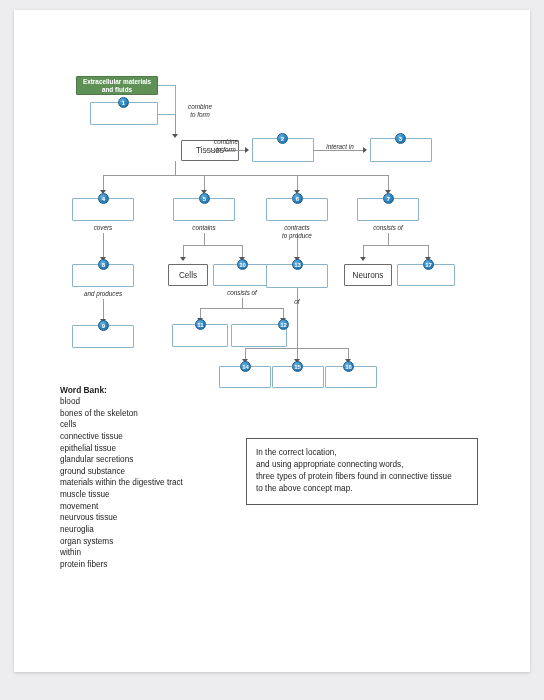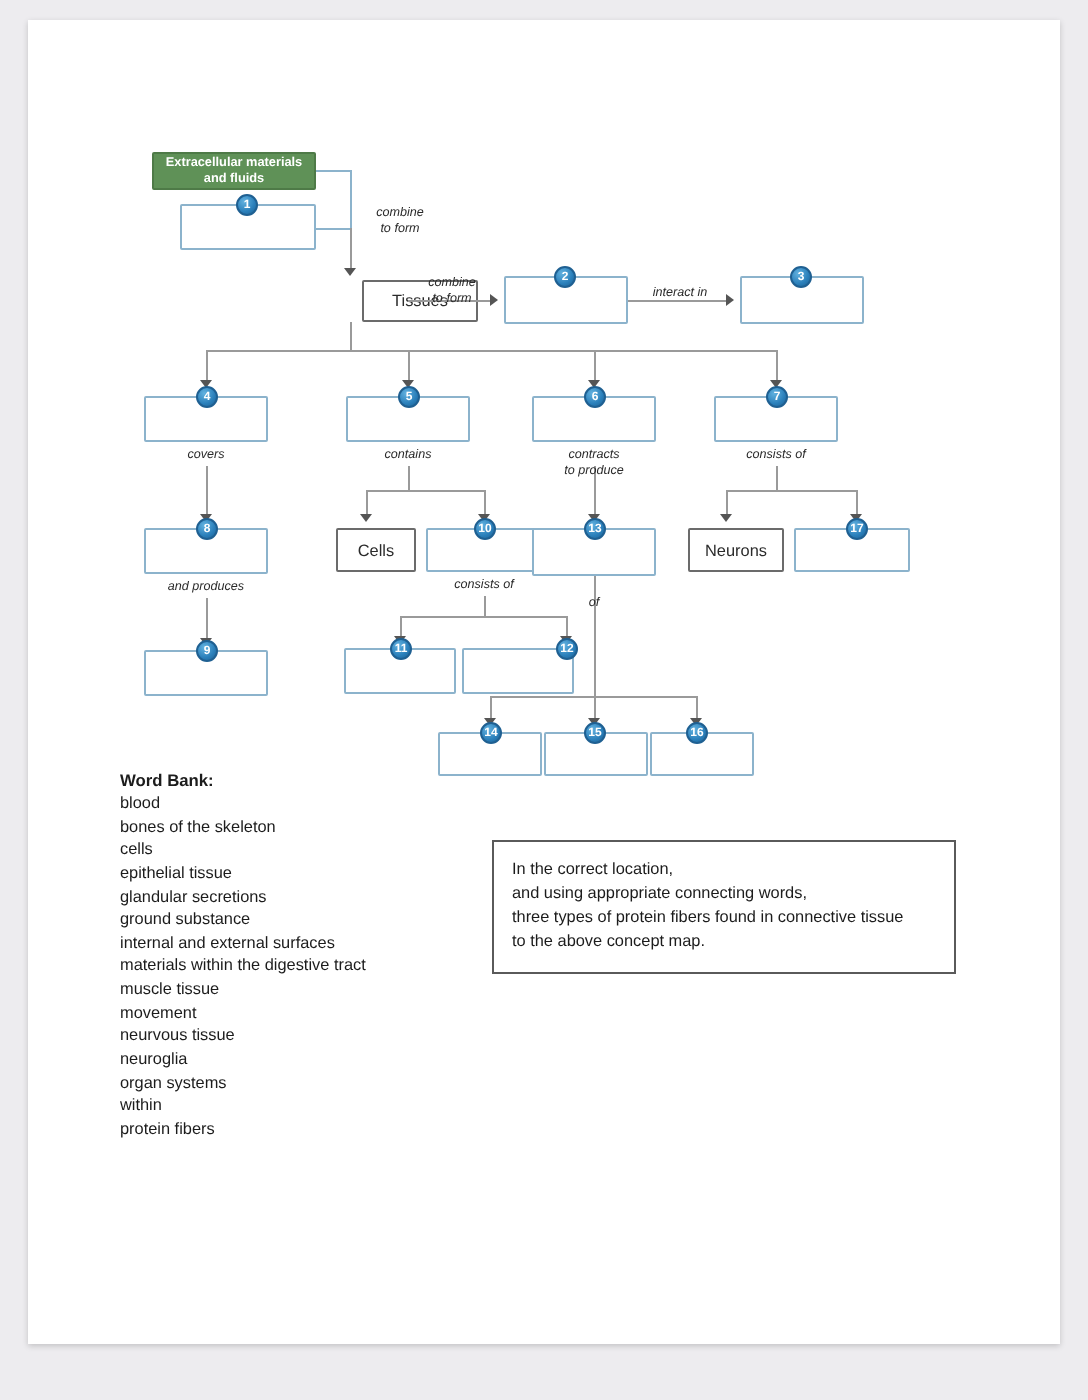--- a/index.html
+++ b/index.html
@@ -231,34 +231,34 @@
     <div class="node" style="left:383px;top:254px;width:58px;height:22px;"></div>
     <div class="badge" style="left:409px;top:249px;">17</div>
 
   </div>
 
   <div class="wordbank" style="left:46px;top:375px;">
     <div class="wb-title">Word Bank:</div>
     <div class="wb-item">blood</div>
     <div class="wb-item">bones of the skeleton</div>
     <div class="wb-item">cells</div>
+    <div class="wb-item">connective tissue</div>
     <div class="wb-item">epithelial tissue</div>
     <div class="wb-item">glandular secretions</div>
     <div class="wb-item">ground substance</div>
-    <div class="wb-item">internal and external surfaces</div>
     <div class="wb-item">materials within the digestive tract</div>
     <div class="wb-item">muscle tissue</div>
     <div class="wb-item">movement</div>
     <div class="wb-item">neurvous tissue</div>
     <div class="wb-item">neuroglia</div>
     <div class="wb-item">organ systems</div>
     <div class="wb-item">within</div>
     <div class="wb-item">protein fibers</div>
   </div>
 
-  <div class="instr" style="left:232px;top:410px;width:232px;">
+  <div class="instr" style="left:232px;top:428px;width:232px;">
     <div class="instr-line">In the correct location,</div>
     <div class="instr-line">and using appropriate connecting words,</div>
     <div class="instr-line">three types of protein fibers found in connective tissue</div>
     <div class="instr-line">to the above concept map.</div>
   </div>
 
 </div>
 
 </body></html>

